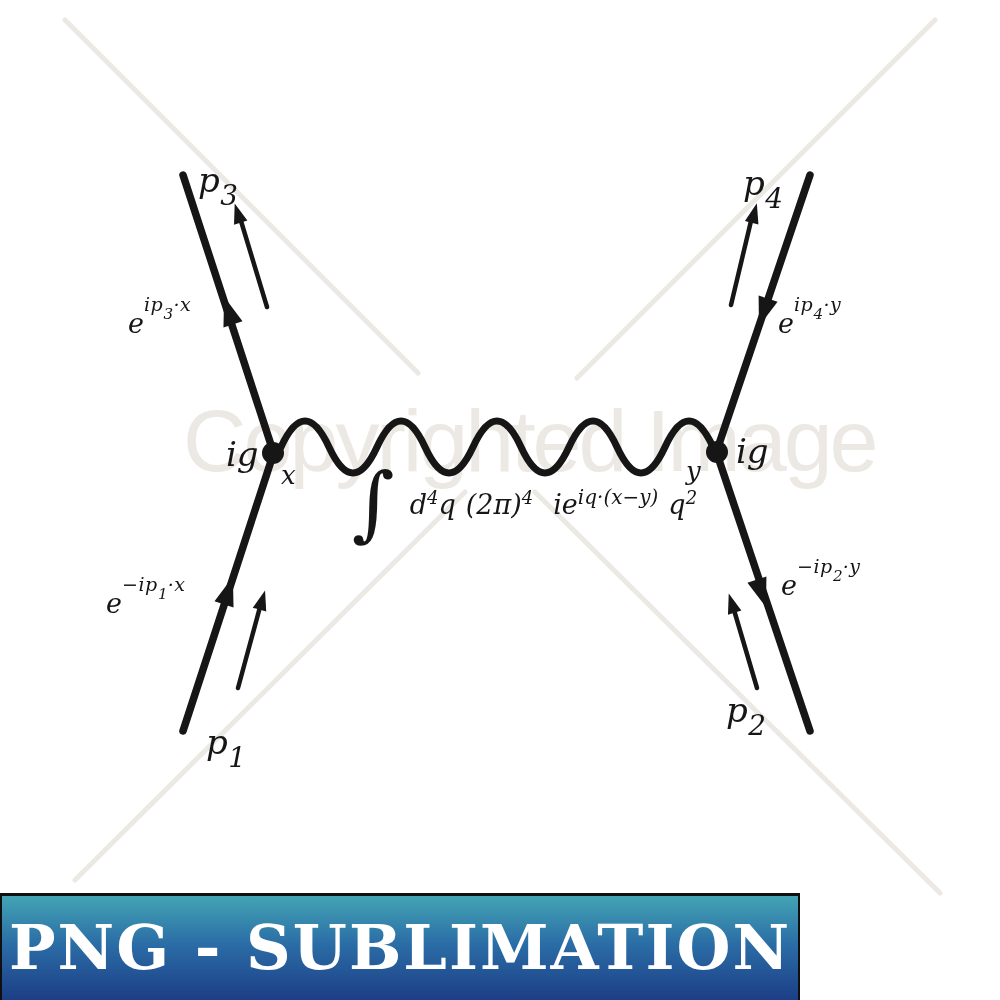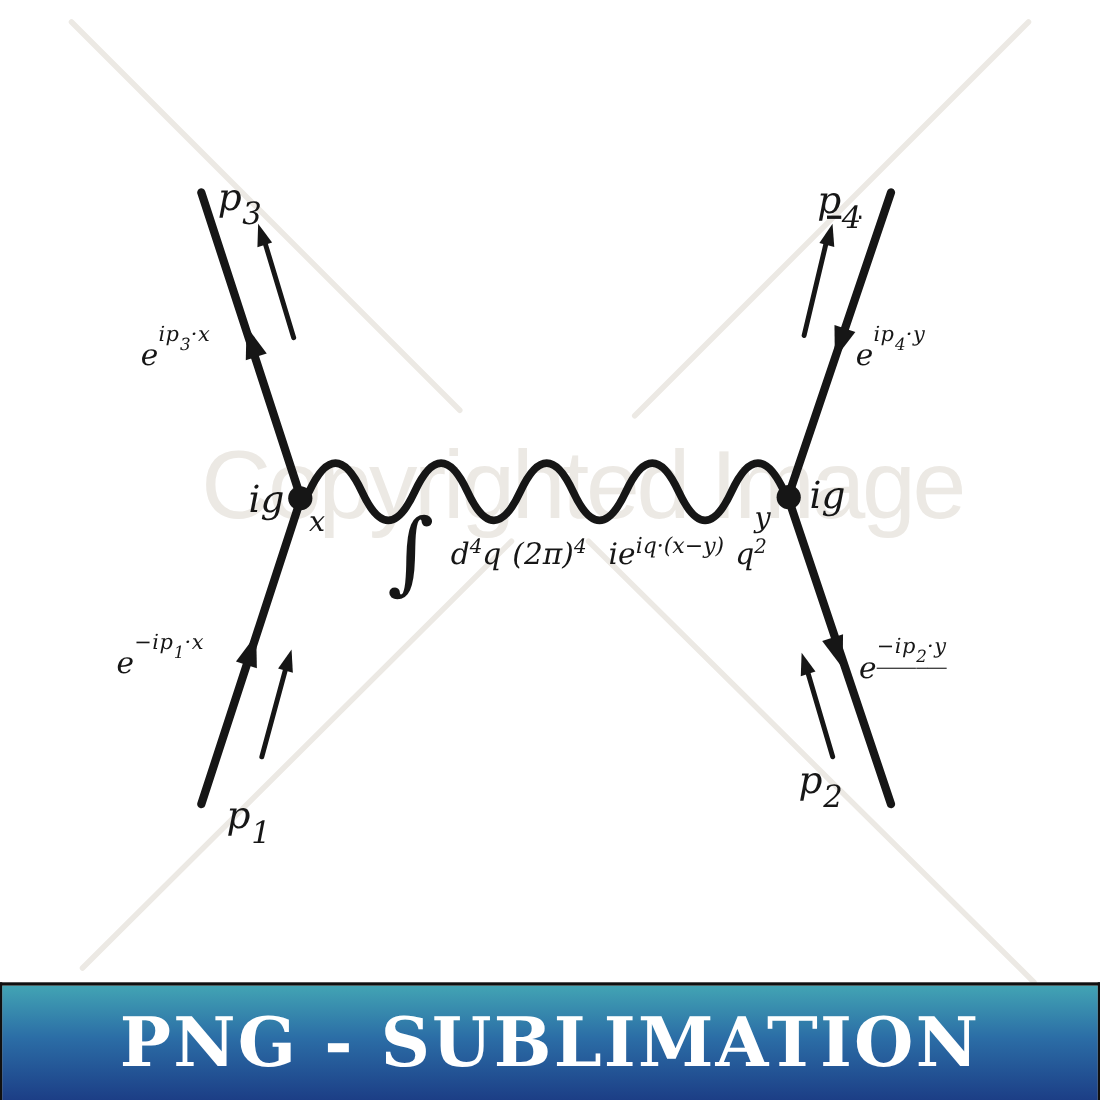--- a/index.html
+++ b/index.html
@@ -47,21 +47,21 @@
     display:flex;align-items:center;gap:10px;font-style:italic;color:var(--ink);
   }
   .int{font-size:82px;line-height:0.9;transform:translateY(-2px);}
   .frac{display:inline-flex;flex-direction:row;align-items:center;font-size:27px;}
   .frac .bar{align-self:stretch;height:3.5px;background:var(--ink);border-radius:2px;margin:2px 0;}
   .frac .num,.frac .den{padding:0 5px;line-height:1.05;}
   .frac sup{font-size:18px;line-height:0;}
   .frac .expsup{font-size:20px;line-height:0;}
   
   .banner{
-    position:absolute;left:0;top:893px;width:1000px;height:107px;z-index:4;
+    position:absolute;left:0;top:893px;width:800px;height:107px;z-index:4;
     box-sizing:border-box;
     border-top:3px solid var(--banner_border);
     border-left:2px solid var(--banner_border);
     border-right:2px solid var(--banner_border);
     background:linear-gradient(180deg,var(--banner_top) 0%,var(--banner_mid) 46%,var(--banner_bottom) 100%);
     display:flex;align-items:center;justify-content:center;
   }
   .banner-text{
     font-family:"DejaVu Serif", serif;font-weight:bold;
     font-size:62px;letter-spacing:2px;color:var(--banner_text);
@@ -102,33 +102,33 @@
     <polygon class="fd-fill" points="0,-11 7,9 -7,9" transform="translate(238,214) rotate(-17.5)"></polygon>
     <line class="fd-stroke" stroke-width="4.5" x1="238" y1="688" x2="260" y2="607"></line>
     <polygon class="fd-fill" points="0,-11 7,9 -7,9" transform="translate(262,601) rotate(16.1)"></polygon>
     <line class="fd-stroke" stroke-width="4.5" x1="731" y1="305" x2="751" y2="221"></line>
     <polygon class="fd-fill" points="0,-11 7,9 -7,9" transform="translate(754,214) rotate(14.9)"></polygon>
     <line class="fd-stroke" stroke-width="4.5" x1="757" y1="688" x2="734" y2="610"></line>
     <polygon class="fd-fill" points="0,-11 7,9 -7,9" transform="translate(732,604) rotate(-17.2)"></polygon>
   </svg>
 
   <div class="mlabel fs30" style="left:198px;top:163px;"><span>p</span><sub>3</sub></div>
-  <div class="mlabel fs30" style="left:743px;top:166px;text-decoration:underline;"><span>p</span><sub>4</sub></div>
+  <div class="mlabel fs30" style="left:743px;top:166px;"><span>p</span><sub>4</sub></div>
   <div class="mlabel fs30" style="left:206px;top:725px;"><span>p</span><sub>1</sub></div>
   <div class="mlabel fs30" style="left:726px;top:693px;"><span>p</span><sub>2</sub></div>
 
   <div class="mlabel fs30" style="left:226px;top:437px;">ig</div>
   <div class="mlabel fs30" style="left:736px;top:434px;">ig</div>
   <div class="mlabel fs26" style="left:281px;top:462px;">x</div>
   <div class="mlabel fs26" style="left:686px;top:458px;">y</div>
 
   <div class="mlabel pw" style="left:128px;top:300px;"><span class="base">e</span><span class="exp"><span>ip</span><sub>3</sub><span>·x</span></span></div>
   <div class="mlabel pw" style="left:778px;top:300px;"><span class="base">e</span><span class="exp"><span>ip</span><sub>4</sub><span>·y</span></span></div>
   <div class="mlabel pw" style="left:106px;top:580px;"><span class="base">e</span><span class="exp"><span>−ip</span><sub>1</sub><span>·x</span></span></div>
-  <div class="mlabel pw" style="left:781px;top:584px;text-decoration:underline;"><span class="base">e</span><span class="exp"><span>−ip</span><sub>2</sub><span>·y</span></span></div>
+  <div class="mlabel pw" style="left:781px;top:562px;"><span class="base">e</span><span class="exp"><span>−ip</span><sub>2</sub><span>·y</span></span></div>
 
   <div class="formula">
     <span class="int">∫</span>
     <span class="frac">
       <span class="num"><span>d</span><sup>4</sup><span>q</span></span>
       <span class="bar"></span>
       <span class="den"><span>(2π)</span><sup>4</sup></span>
     </span>
     <span class="frac">
       <span class="num"><span>ie</span><sup class="expsup">iq·(x−y)</sup></span>

